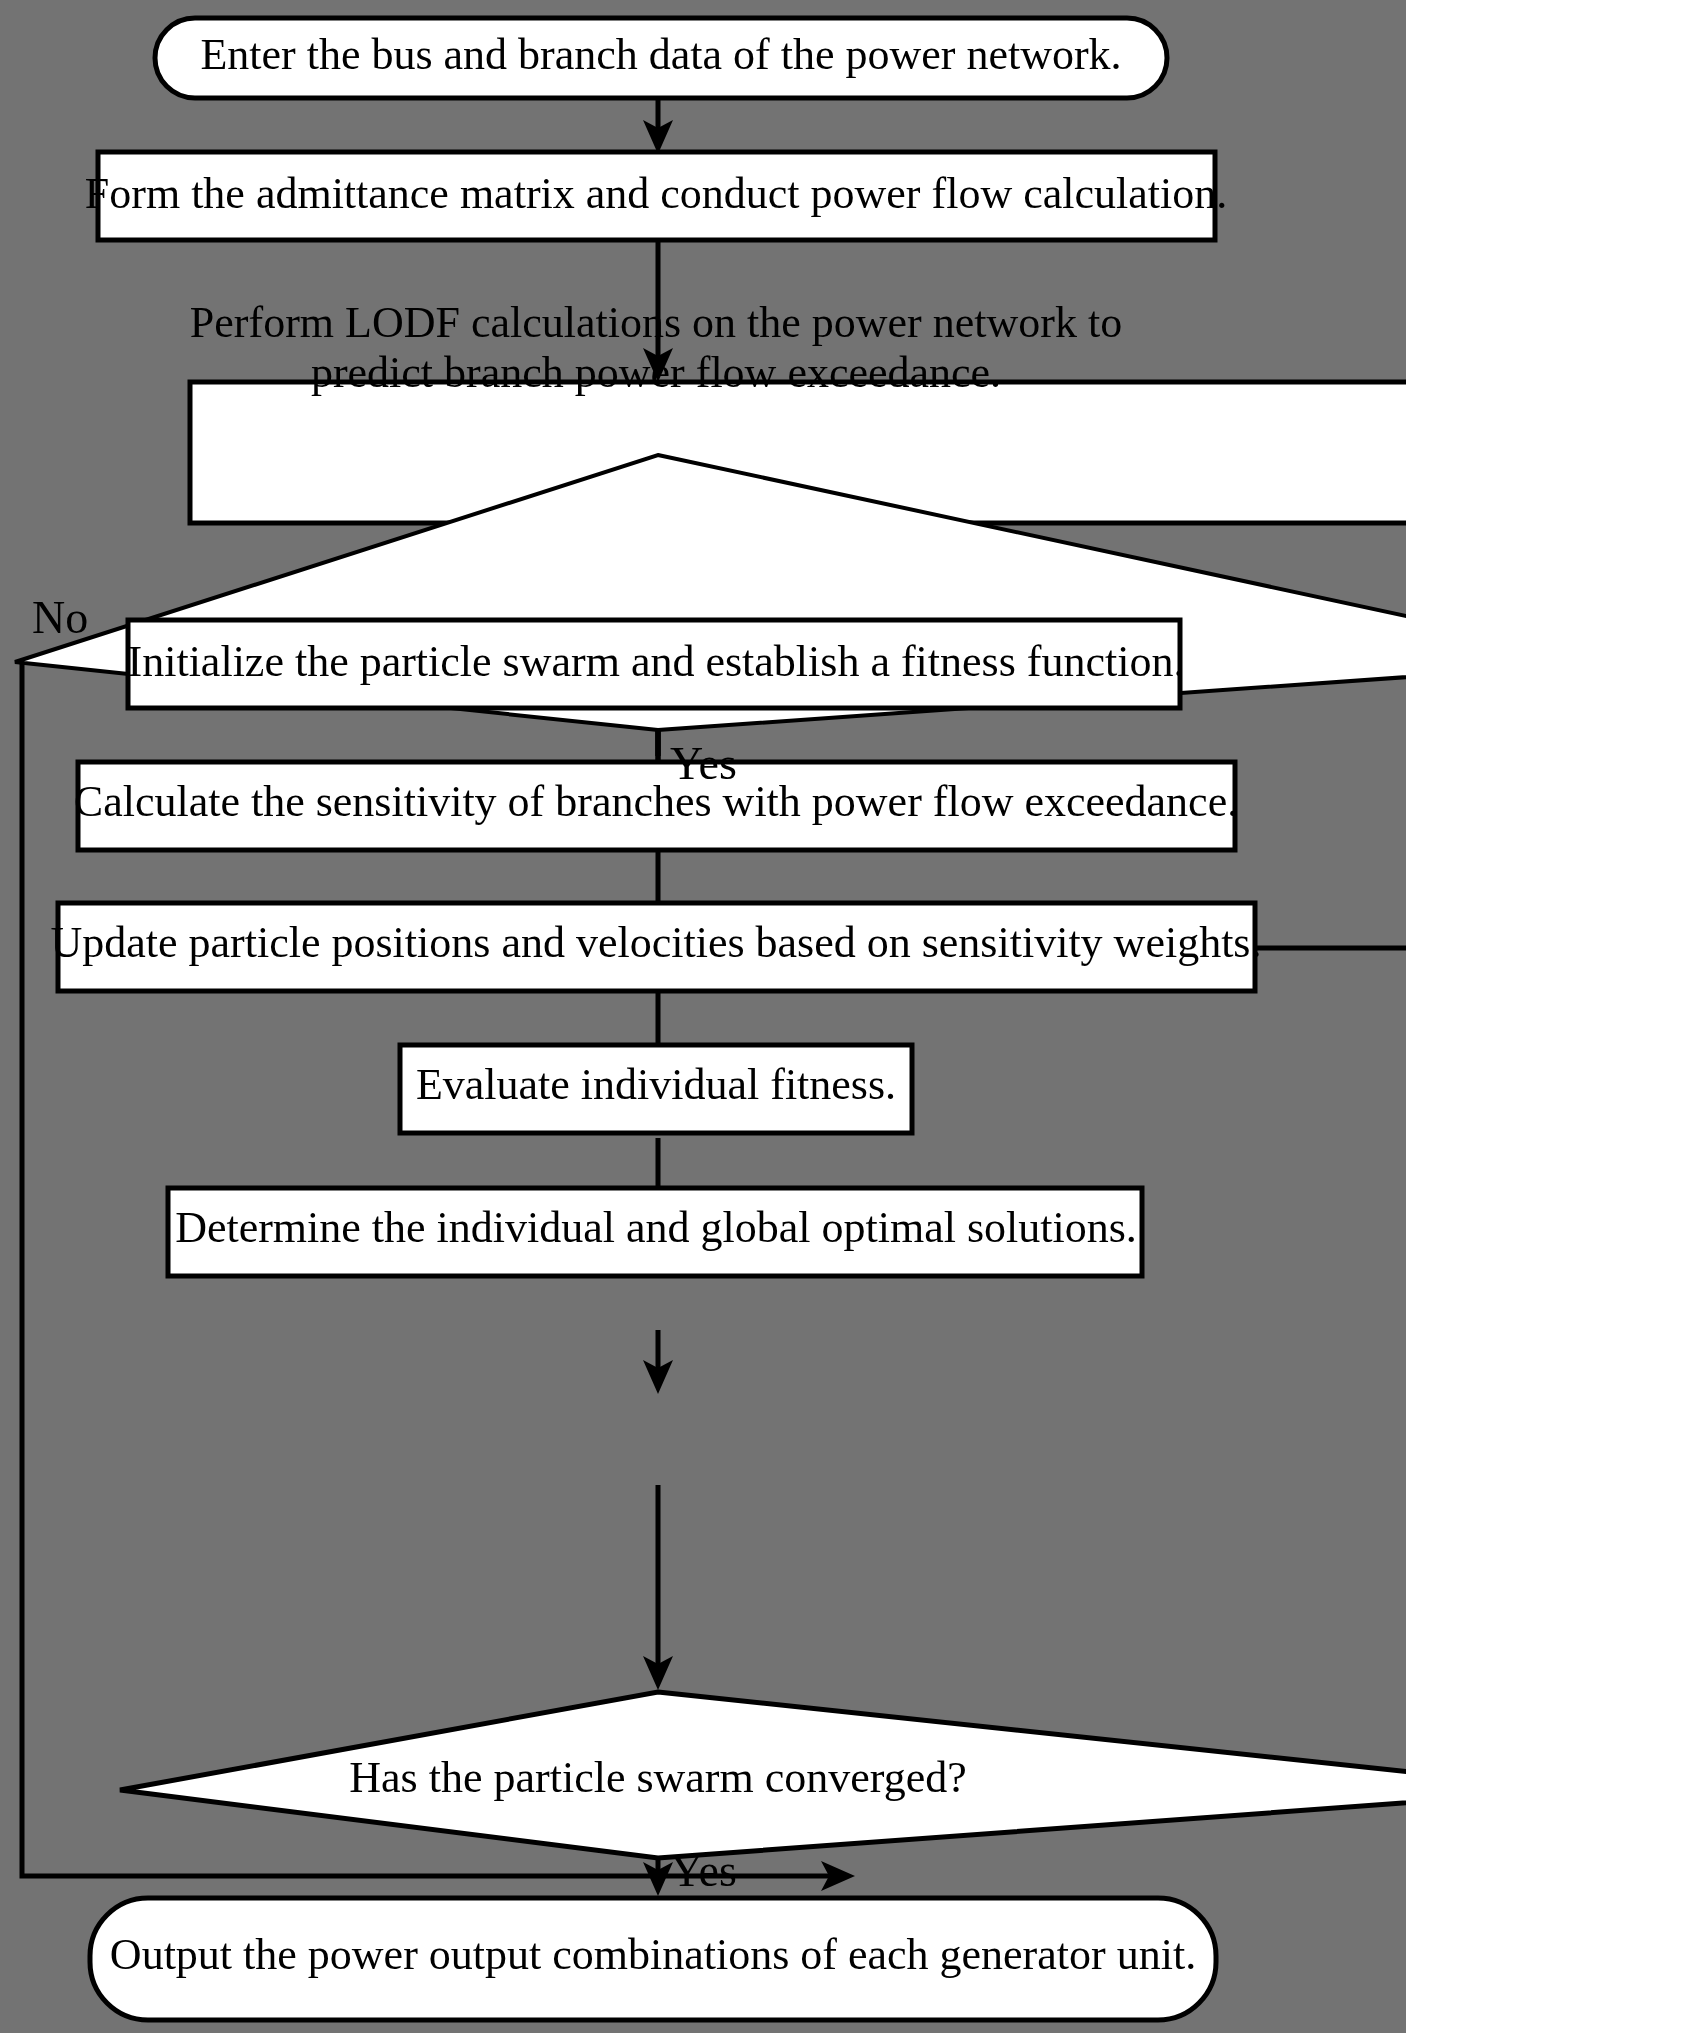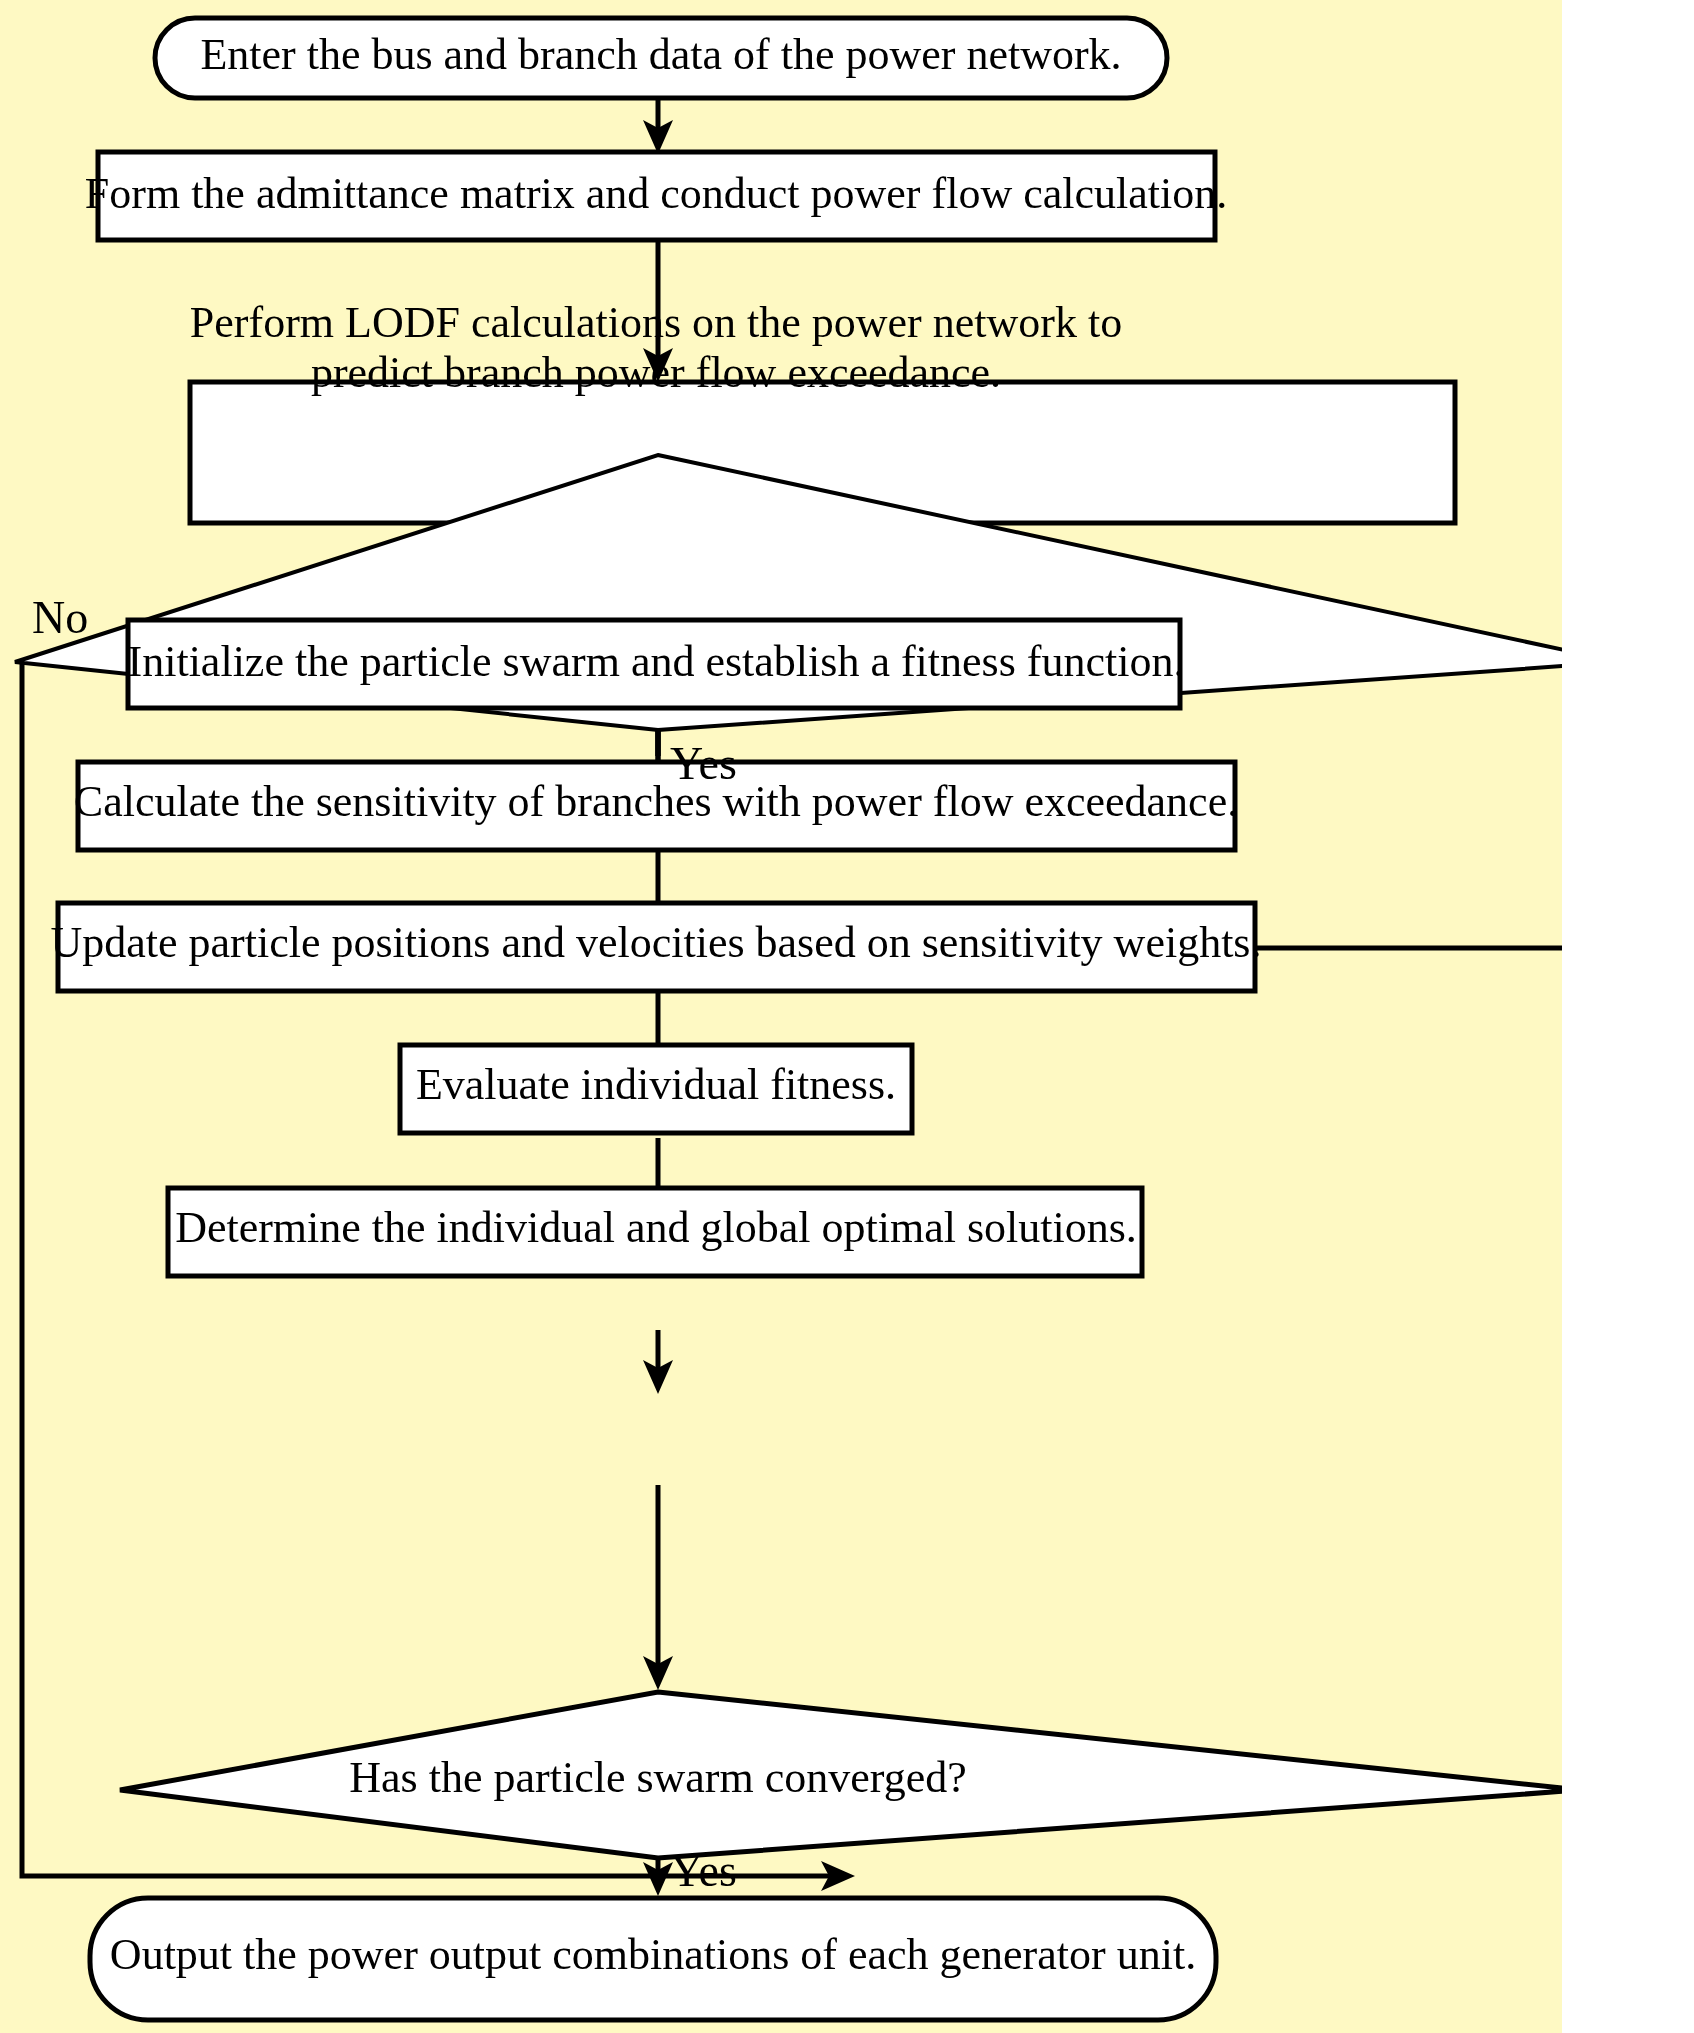--- a/index.html
+++ b/index.html
@@ -2,23 +2,23 @@
 <html><head>
 <meta charset="utf-8">
 <style>
   html, body {
     margin: 0;
     padding: 0;
     background: #ffffff;
   }
   #stage {
     position: relative;
-    width: 1562px;
+    width: 1406px;
     height: 2033px;
-    background: #fef9c3;
+    background: #737373;
     overflow: hidden;
   }
   #flow-svg {
     position: absolute;
     top: 0; left: 0;
     width: 1694px;
     height: 2033px;
     display: block;
   }
   .node-shape {

